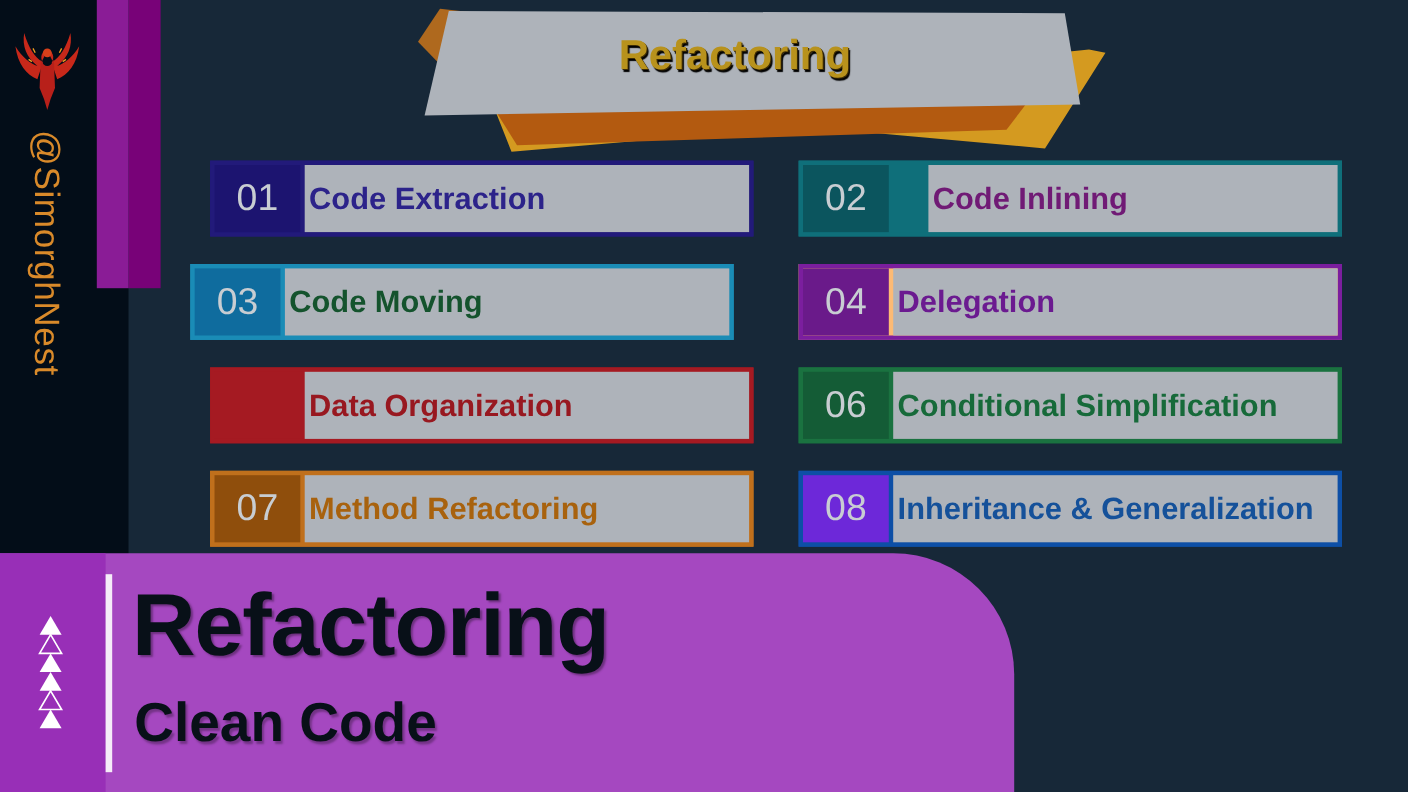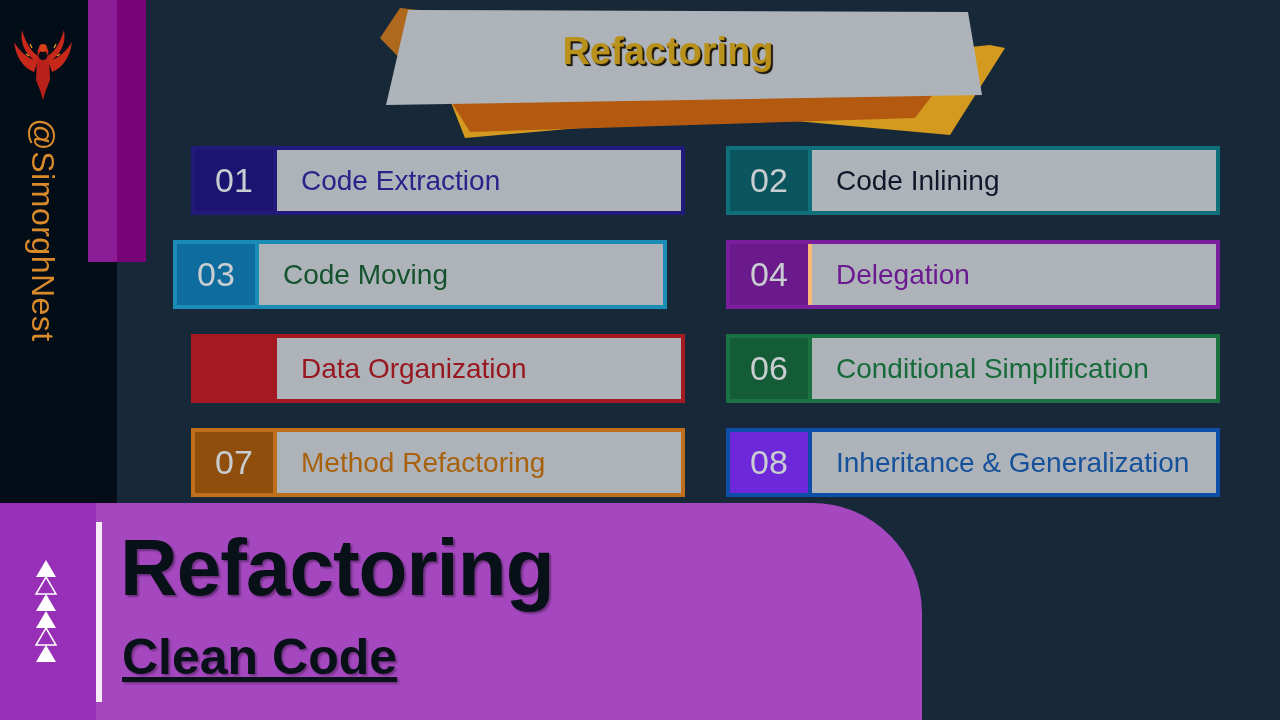--- a/index.html
+++ b/index.html
@@ -9,28 +9,28 @@
   .purple-bar1{position:absolute;left:88px;top:0;width:29px;height:262px;background:#8a1c96;}
   .purple-bar2{position:absolute;left:117px;top:0;width:29px;height:262px;background:#780278;}
   .logo{position:absolute;left:10px;top:24px;width:66px;height:80px;}
   .handle{position:absolute;left:42px;top:230px;transform:translate(-50%,-50%) rotate(90deg);white-space:nowrap;font-size:32px;color:#d98a2a;letter-spacing:0.5px;}
 
   .banner{position:absolute;left:370px;top:0;width:650px;height:145px;}
   .banner-title{position:absolute;left:558px;top:30px;width:220px;text-align:center;font-size:38px;font-weight:bold;color:#b8921c;text-shadow:1px 1px 0 #3a2a05, 2px 2px 1px #000;}
 
   .card{position:absolute;width:494px;height:69px;box-sizing:border-box;border:4px solid;}
   .card .num{position:absolute;left:0;top:0;width:78px;height:61px;display:flex;align-items:center;justify-content:center;font-size:34px;font-weight:normal;color:#c8cdd2;}
-  .card .lab{position:absolute;left:82px;top:0;right:0;height:61px;background:#aeb3ba;display:flex;align-items:center;padding-left:24px;font-size:28px;font-weight:normal;box-sizing:border-box;}
+  .card .lab{position:absolute;left:82px;top:0;right:0;height:61px;background:#aeb3ba;display:flex;align-items:center;padding-left:4px;font-size:28px;font-weight:bold;box-sizing:border-box;}
 
   .bottom-panel{position:absolute;left:0;top:503px;width:922px;height:217px;background:#a548c0;border-top-right-radius:110px;}
   .bottom-left{position:absolute;left:0;top:503px;width:96px;height:217px;background:#982fb7;}
   .vline{position:absolute;left:96px;top:522px;width:6px;height:180px;background:#f5ecf8;}
   .arrows{position:absolute;left:34px;top:560px;width:24px;height:106px;}
   .big-title{position:absolute;left:120px;top:522px;font-size:80px;font-weight:bold;color:#081018;letter-spacing:-1px;text-shadow:2px 2px 2px rgba(0,0,0,0.35);}
-  .sub-title{position:absolute;left:122px;top:628px;font-size:50px;font-weight:bold;color:#081018;text-shadow:2px 2px 2px rgba(0,0,0,0.3);text-decoration:underline;}
+  .sub-title{position:absolute;left:122px;top:628px;font-size:50px;font-weight:bold;color:#081018;text-shadow:2px 2px 2px rgba(0,0,0,0.3);}
 </style>
 </head>
 <body>
 
 <div class="left-strip"></div>
 <div class="bg-right"></div>
 <div class="purple-bar1"></div>
 <div class="purple-bar2"></div>
 
 <svg class="logo" viewBox="0 0 66 80">
@@ -50,21 +50,21 @@
 </svg>
 <div class="banner-title">Refactoring</div>
 
 <div id="cards">
   <div class="card" style="left: 191px; top: 146px; border-color: rgb(34, 26, 122); background: rgb(34, 26, 122);">
     <div class="num" style="background: rgb(28, 20, 112);">01</div>
     <div class="lab" style="color: rgb(44, 35, 138);">Code Extraction</div>
   </div>
   <div class="card" style="left: 726px; top: 146px; border-color: rgb(15, 111, 122); background: rgb(15, 111, 122);">
     <div class="num" style="background: rgb(11, 85, 94);">02</div>
-    <div class="lab" style="color: #0f172a;">Code Inlining</div>
+    <div class="lab" style="color: #701a75; margin-left: 32px;">Code Inlining</div>
   </div>
   <div class="card" style="left: 173px; top: 240px; border-color: rgb(26, 140, 182); background: rgb(26, 140, 182);">
     <div class="num" style="background: rgb(15, 108, 158);">03</div>
     <div class="lab" style="color: #14532d;">Code Moving</div>
   </div>
   <div class="card" style="left: 726px; top: 240px; border-color: rgb(123, 30, 158); background: #fdba74;">
     <div class="num" style="background: rgb(106, 26, 138);">04</div>
     <div class="lab" style="color: rgb(107, 26, 144);">Delegation</div>
   </div>
   <div class="card" style="left: 191px; top: 334px; border-color: rgb(165, 26, 34); background: rgb(165, 26, 34);">

